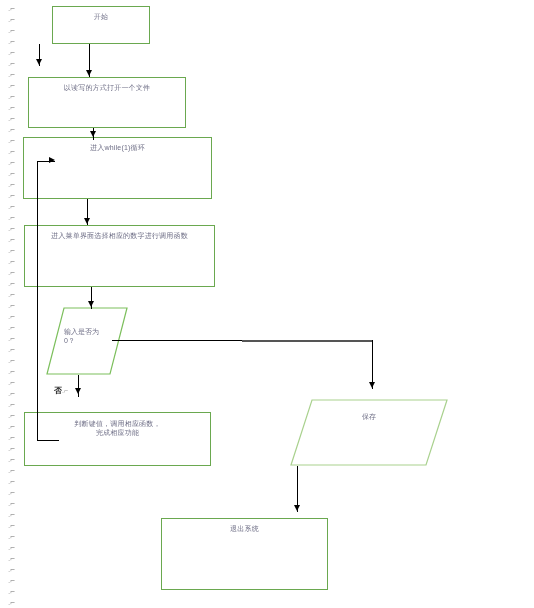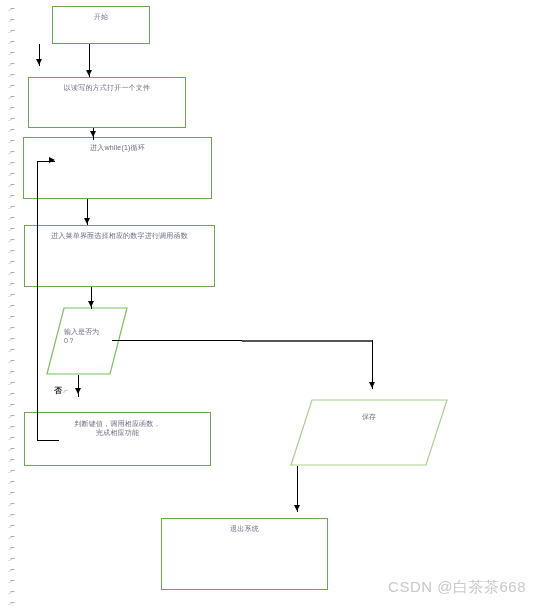--- a/index.html
+++ b/index.html
@@ -262,15 +262,14 @@
   <div class="arrowhead" style="left:369px; top:382px;"></div>
 
   <div class="conn conn-v" style="left:297px; top:466px; width:1px; height:46px;"></div>
   <div class="arrowhead" style="left:294px; top:505px;"></div>
 
   <div class="conn conn-h" style="left:37px; top:440px; width:22px; height:1px;"></div>
   <div class="conn conn-v" style="left:37px; top:161px; width:1px; height:280px;"></div>
   <div class="conn conn-h" style="left:37px; top:161px; width:18px; height:1px;"></div>
   <div class="arrowhead-right" style="left:49px; top:157px;"></div>
 
-  <div class="watermark">CSDN @白茶茶668</div>
 
 </div>
 
 </body></html>

